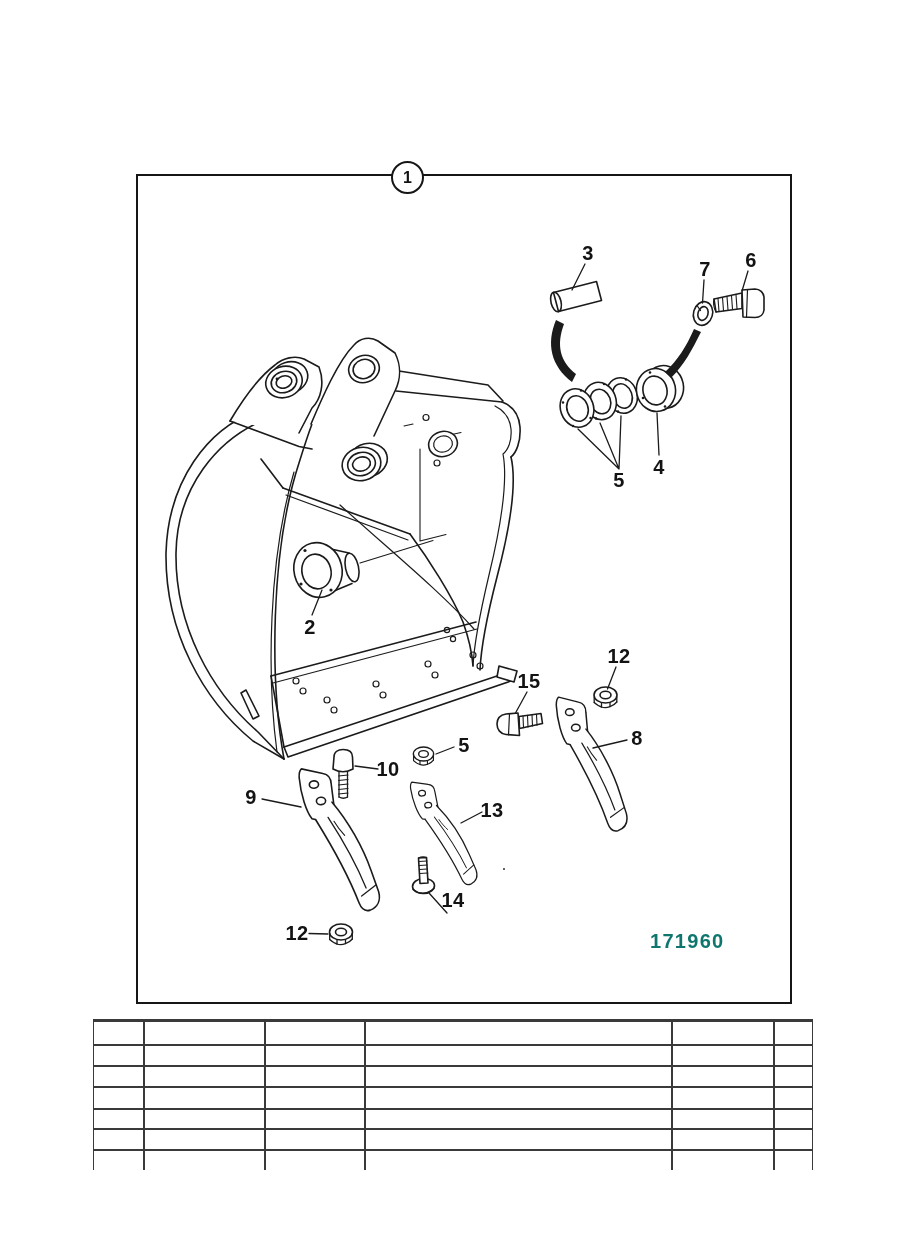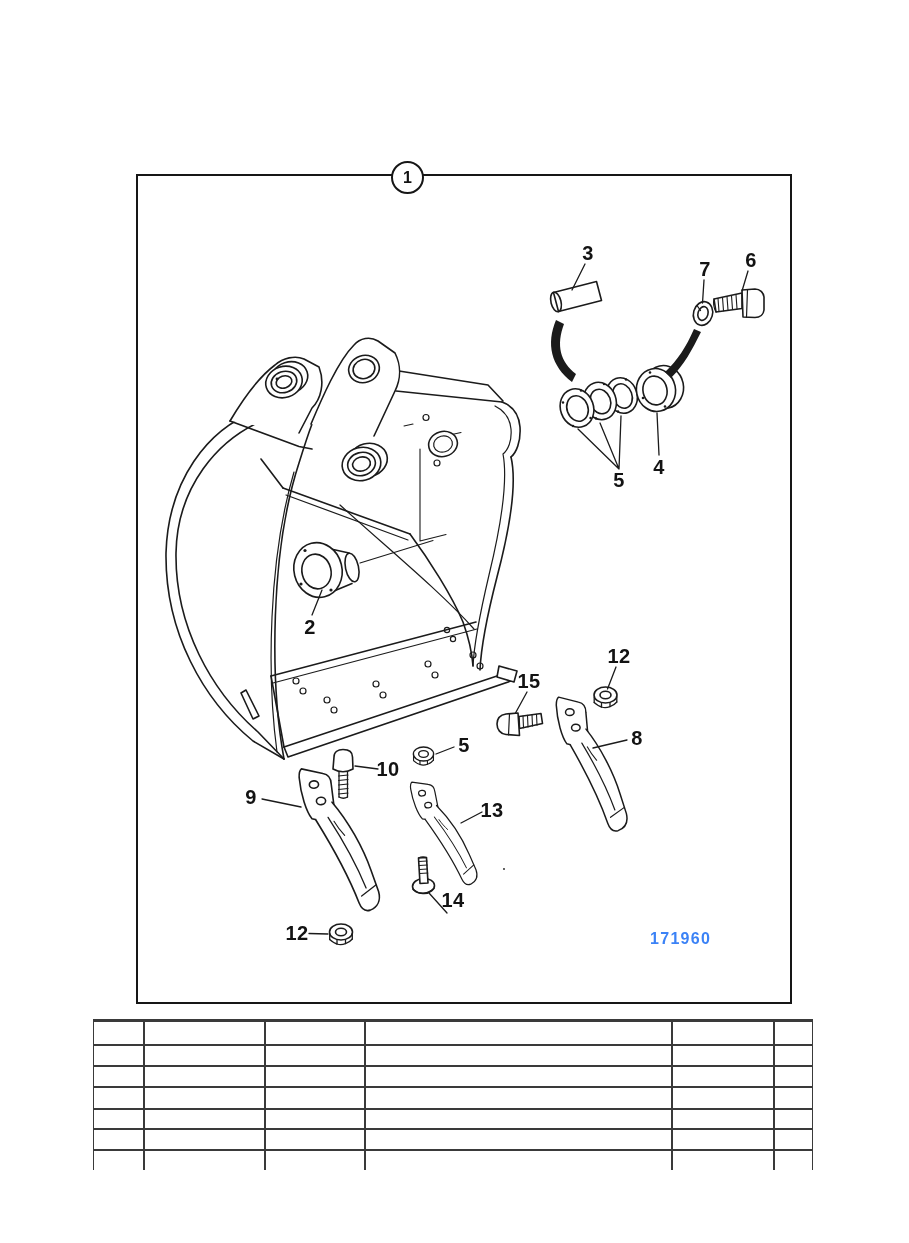--- a/index.html
+++ b/index.html
@@ -8,21 +8,21 @@
   .figure-frame { position:absolute; left:136px; top:174px; width:652px; height:826px;
           border:2.5px solid #161616; background:transparent; }
   .art { position:absolute; left:0; top:0; width:909px; height:1243px; }
   .frame-callout { position:absolute; left:391px; top:161px; width:29px; height:29px;
           border:2.5px solid #161616; border-radius:50%; background:#fff;
           display:flex; align-items:center; justify-content:center;
           font-weight:bold; font-size:16px; color:#131313; z-index:5; }
   .callout { position:absolute; transform:translate(-50%,-50%); font-weight:bold;
           font-size:20px; color:#131313; z-index:4; letter-spacing:0.5px; }
   .drawing-number { position:absolute; left:650px; top:930px; font-weight:bold;
-          font-size:16px; letter-spacing:1.3px; color:#3b82f6; z-index:4; }
+          font-size:20px; letter-spacing:1.3px; color:#0f766e; z-index:4; }
   .parts-table { position:absolute; left:93px; top:1019px; width:718px; height:148px;
           border-top:3px solid #3a3a3a; border-left:1.6px solid #3a3a3a;
           border-right:1.6px solid #3a3a3a; background:#fff; }
   .parts-table .hl { position:absolute; left:0; right:0; height:2px; background:#3a3a3a; }
   .parts-table .vl { position:absolute; top:0; bottom:0; width:1.6px; background:#3a3a3a; }
 </style>
 </head>
 <body>
 
 <div class="page">

